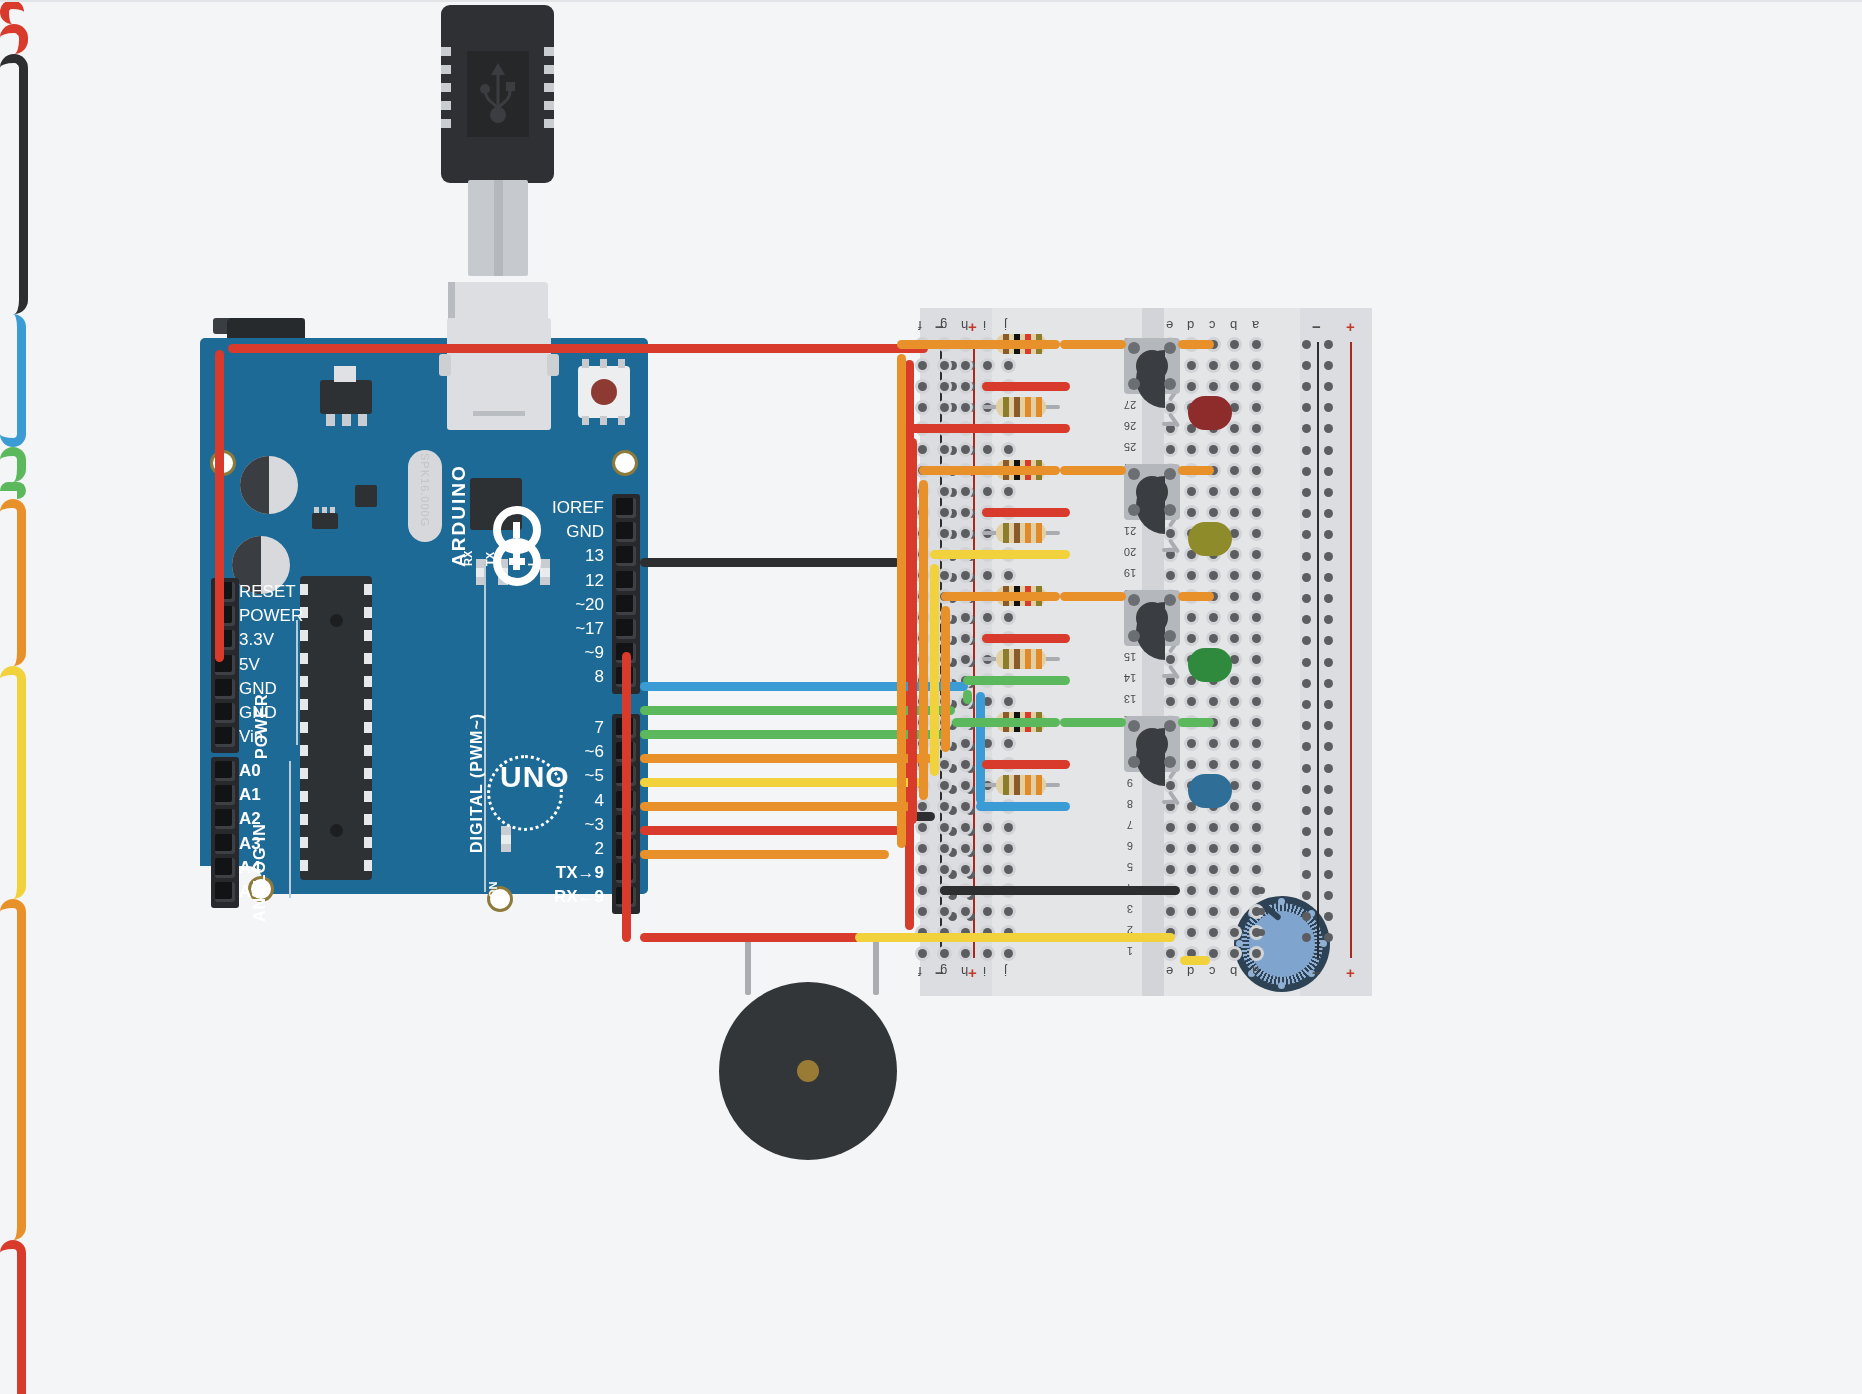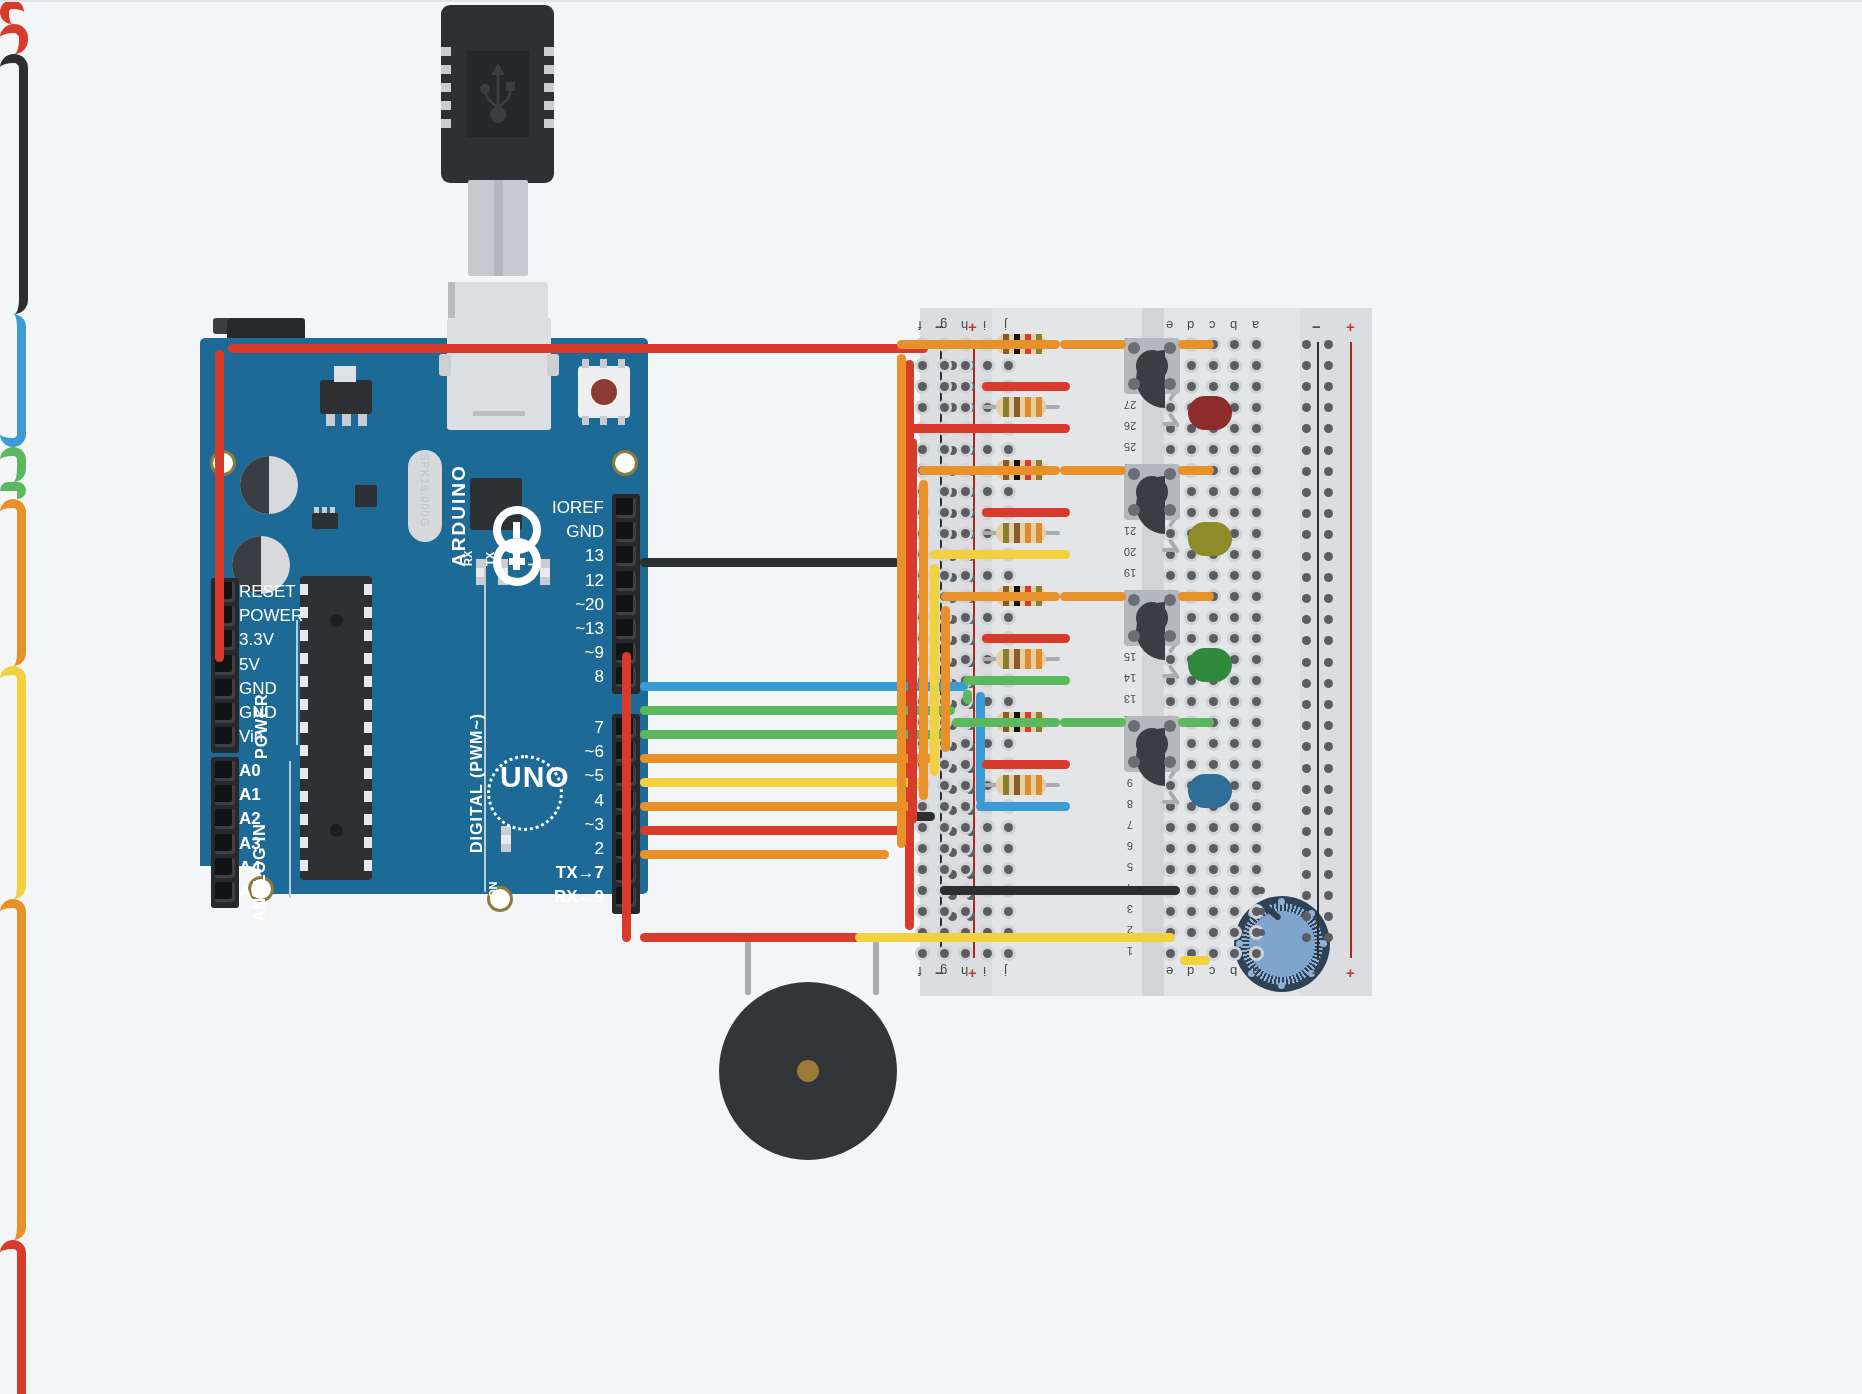--- a/index.html
+++ b/index.html
@@ -309,30 +309,30 @@
     <div class="pinlabel b" style="left:239px;top:785.2px;width:60px;text-align:left;">A1</div>
     <div class="pinlabel b" style="left:239px;top:809.4px;width:60px;text-align:left;">A2</div>
     <div class="pinlabel b" style="left:239px;top:833.6px;width:60px;text-align:left;">A3</div>
     <div class="pinlabel b" style="left:239px;top:857.8px;width:60px;text-align:left;">A4</div>
     <div class="pinlabel b" style="left:239px;top:882px;width:60px;text-align:left;">A5</div>
     <div class="pinlabel" style="left:494px;top:498px;width:110px;">IOREF</div>
     <div class="pinlabel" style="left:494px;top:522.2px;width:110px;">GND</div>
     <div class="pinlabel" style="left:494px;top:546.4px;width:110px;">13</div>
     <div class="pinlabel" style="left:494px;top:570.6px;width:110px;">12</div>
     <div class="pinlabel" style="left:494px;top:594.8px;width:110px;">~20</div>
-    <div class="pinlabel" style="left:494px;top:619px;width:110px;">~13</div>
+    <div class="pinlabel" style="left:494px;top:619px;width:110px;">~17</div>
     <div class="pinlabel" style="left:494px;top:643.2px;width:110px;">~9</div>
     <div class="pinlabel" style="left:494px;top:667.4px;width:110px;">8</div>
     <div class="pinlabel" style="left:494px;top:718px;width:110px;">7</div>
     <div class="pinlabel" style="left:494px;top:742.2px;width:110px;">~6</div>
     <div class="pinlabel" style="left:494px;top:766.4px;width:110px;">~5</div>
     <div class="pinlabel" style="left:494px;top:790.6px;width:110px;">4</div>
     <div class="pinlabel" style="left:494px;top:814.8px;width:110px;">~3</div>
     <div class="pinlabel" style="left:494px;top:839px;width:110px;">2</div>
-    <div class="pinlabel b" style="left:494px;top:863.2px;width:110px;">TX→7</div>
+    <div class="pinlabel b" style="left:494px;top:863.2px;width:110px;">TX→9</div>
     <div class="pinlabel b" style="left:494px;top:887.4px;width:110px;">RX←9</div>
     <div class="bb-sign bb-minus" style="left:935px;top:318px;">−</div>
     <div class="bb-sign bb-minus" style="left:935px;top:964px;">−</div>
     <div class="bb-sign bb-plus" style="left:968px;top:318px;">+</div>
     <div class="bb-sign bb-plus" style="left:968px;top:964px;">+</div>
     <div class="bb-sign bb-minus" style="left:1312px;top:318px;">−</div>
     <div class="bb-sign bb-minus" style="left:1312px;top:964px;">−</div>
     <div class="bb-sign bb-plus" style="left:1346px;top:318px;">+</div>
     <div class="bb-sign bb-plus" style="left:1346px;top:964px;">+</div>
     <div class="railline" style="left:940px;top:342px;height:616px;background:#2c2e30"></div>

